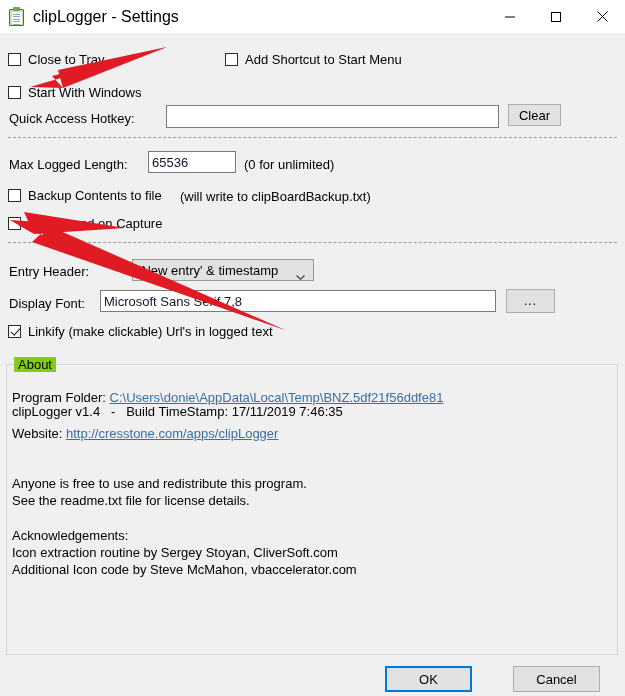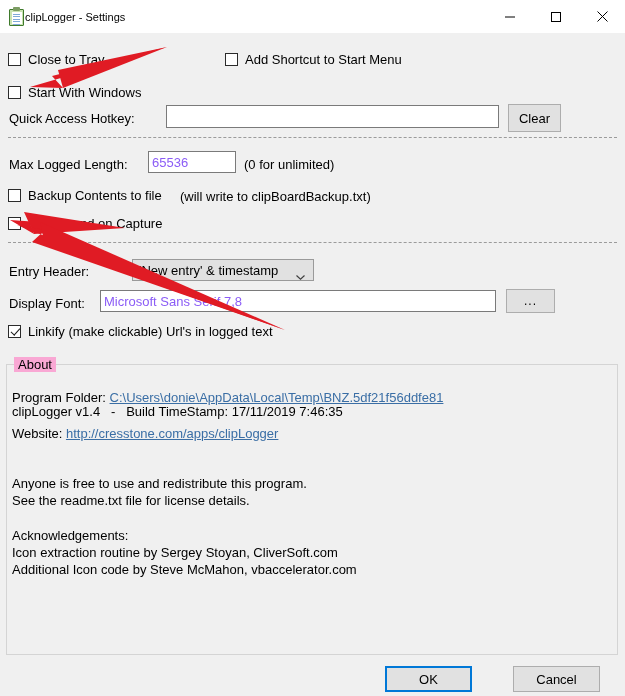--- a/index.html
+++ b/index.html
@@ -59,21 +59,22 @@
     margin: 1.6px 1.5px 0 1.5px;
   }
   .title-icon .clip {
     position: absolute;
     left: 5px; top: 0px;
     width: 7px; height: 4px;
     background: #7c9c63;
     border-radius: 1px;
   }
   .title-text {
-    font-size: 11px;
+    margin-left: 8px;
+    font-size: 16px;
     color: #000000;
     white-space: nowrap;
   }
   .win-buttons {
     position: absolute;
     right: 0; top: 0;
     height: 33px;
     display: flex;
   }
   .win-btn {
@@ -129,21 +130,21 @@
     white-space: nowrap;
   }
 
   
   .txt {
     border: 1px solid #7a7a7a;
     background: #ffffff;
     box-sizing: border-box;
     font-family: "Liberation Sans", sans-serif;
     font-size: 13px;
-    color: #8b5cf6;
+    color: #0f172a;
     padding: 0 3px;
     line-height: normal;
     outline: none;
   }
 
   
   .btn {
     background: #e1e1e1;
     border: 1px solid #adadad;
     box-sizing: border-box;
@@ -185,21 +186,21 @@
   }
 
   
   .group {
     border: 1px solid #d4d4d4;
     box-sizing: border-box;
     background: transparent;
   }
   .group-title {
     position: absolute;
-    background: #f9a8d4;
+    background: #84cc16;
     padding: 0 4px;
     font-size: 13px;
     white-space: nowrap;
   }
   .about-line {
     font-size: 13px;
     white-space: pre;
     line-height: 16px;
     margin-top: 32px;
   }
@@ -267,21 +268,21 @@
       <span class="lbl">Add Shortcut to Start Menu</span>
     </div>
 
     <div class="cb abs" style="left:8px; top:53px;">
       <span class="box"></span>
       <span class="lbl">Start With Windows</span>
     </div>
 
     <div class="lbl-static abs" style="left:9px; top:78px;">Quick Access Hotkey:</div>
     <input class="txt abs" style="left: 166px; top: 72px; width: 333px; height: 23px;" value="">
-    <div class="btn abs" style="left:508px; top:71px; width:53px; height:28px;">Clear</div>
+    <div class="btn abs" style="left:508px; top:71px; width:53px; height:22px;">Clear</div>
 
     <div class="sep abs" style="left:8px; top:104px; width:609px;"></div>
 
     <div class="lbl-static abs" style="left:9px; top:124px;text-align:right;">Max Logged Length:</div>
     <input class="txt abs" style="left: 148px; top: 118px; width: 88px; height: 22px;" value="65536">
     <div class="lbl-static abs" style="left:244px; top:124px;">(0 for unlimited)</div>
 
     <div class="cb abs" style="left:8px; top:156px;">
       <span class="box"></span>
       <span class="lbl">Backup Contents to file</span>

